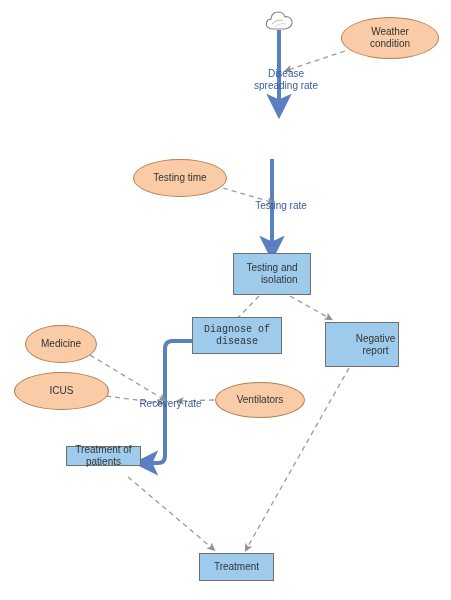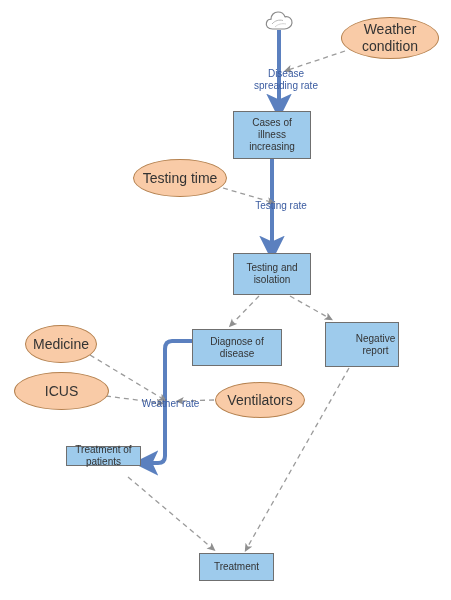--- a/index.html
+++ b/index.html
@@ -39,21 +39,21 @@
   .stock {
     background: #9ecbec;
     border: 1.6px solid #6f6f6f;
     font-size: 10px;
     color: #333333;
   }
   .aux {
     background: #f9cba7;
     border: 1.4px solid #b5814e;
     border-radius: 50%;
-    font-size: 14px;
+    font-size: 10px;
     color: #333333;
   }
   .rate-label {
     position: absolute;
     color: #3a5ba0;
     font-size: 10px;
     text-align: center;
     line-height: 1.2;
     white-space: pre-line;
   }
@@ -121,32 +121,27 @@
   </svg>
 
   <svg class="cloud" style="left:264px; top:9px;" width="30" height="23" viewBox="0 0 30 23">
     <path d="M8.5,20 C4,20 1.5,17 2.5,13.5 C3.2,11 5.5,10 7,10.3
              C7,6 10,3 14,3 C17.5,3 20,5 21,7.8
              C25,7 28.5,10 28,14 C27.6,17.6 24,20 20.5,20 Z" fill="#ffffff" stroke="#8a8a8a" stroke-width="1.2" stroke-linejoin="round"></path>
     <path d="M8,15 C11,11.5 15,10.5 19,11.5" fill="none" stroke="#b8b8b8" stroke-width="1"></path>
     <path d="M11,18 C14,15 18,14.2 22,15" fill="none" stroke="#cdcdcd" stroke-width="0.9"></path>
   </svg>
 
-  <div class="node stock" style="left:233px; top:111px; width:78px; height:48px;">
-    <span class="node-text">Cases of
-illness
-increasing</span>
-  </div>
 
-  <div class="node stock" style="left:233px; top:253px; width:78px; height:42px;">
+  <div class="node stock" style="left:233px; top:253px; width:78px; height:42px;text-align:right;">
     <span class="node-text">Testing and
 isolation</span>
   </div>
 
-  <div class="node stock" style="left:192px; top:329px; width:90px; height:37px;">
+  <div class="node stock" style="left:192px; top:317px; width:90px; height:37px;font-family:Liberation Mono, monospace;">
     <span class="node-text">Diagnose of
 disease</span>
   </div>
 
   <div class="node stock" style="left:325px; top:322px; width:74px; height:45px;padding-left:27px;">
     <span class="node-text">Negative
 report</span>
   </div>
 
   <div class="node stock" style="left:66px; top:446px; width:75px; height:20px;">
@@ -177,15 +172,15 @@
 
   <div class="node aux" style="left:215px; top:382px; width:90px; height:36px;">
     <span class="node-text">Ventilators</span>
   </div>
 
   <div class="rate-label" style="left:231px; top:68px; width:110px;">Disease
 spreading rate</div>
 
   <div class="rate-label" style="left:241px; top:200px; width:80px;">Testing rate</div>
 
-  <div class="rate-label" style="left:128px; top:398px; width:85px;">Weather rate</div>
+  <div class="rate-label" style="left:128px; top:398px; width:85px;">Recovery rate</div>
 
 </div>
 
 </body></html>

